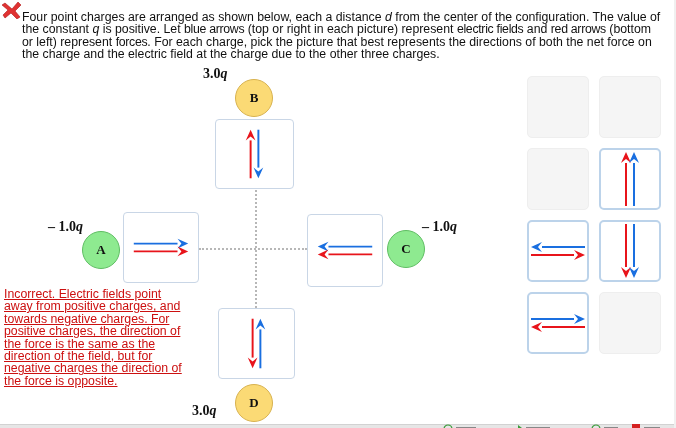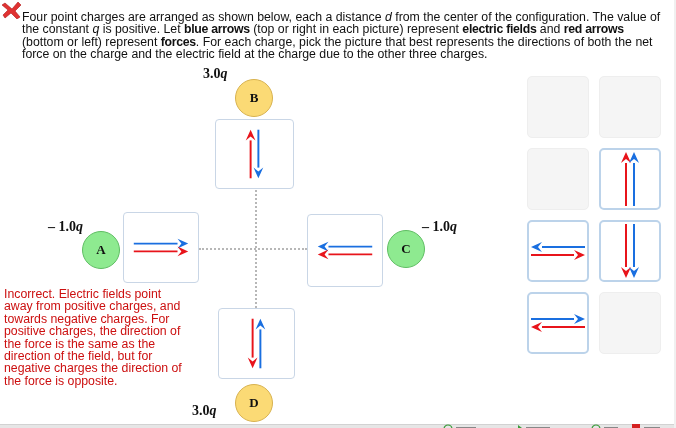--- a/index.html
+++ b/index.html
@@ -5,21 +5,21 @@
   * { box-sizing: border-box; margin: 0; padding: 0; }
   html, body { width: 676px; height: 428px; overflow: hidden; background: #ffffff; }
   body { position: relative; font-family: "Liberation Sans", sans-serif; color: #000; }
 
   .x-icon { position: absolute; left: 2px; top: 1px; width: 20px; height: 18px; }
 
   .prompt {
     position: absolute; left: 22px; top: 11px; width: 640px;
     font-size: 12.3px; line-height: 12.4px; color: #111;
   }
-  .prompt b { font-weight: bold; letter-spacing: -0.3px; }
+  .prompt b { font-weight: normal; letter-spacing: -0.3px; }
   .prompt i { font-style: italic; }
 
   .charge-label {
     position: absolute; font-family: Liberation Serif, serif;
     font-weight: bold; font-size: 14px; color: #111;
   }
   .charge-label i { font-style: italic; }
 
   .charge {
     position: absolute; width: 38px; height: 38px; border-radius: 50%;
@@ -33,21 +33,21 @@
     position: absolute; background: #fff;
     border: 1px solid #c9d6e6; border-radius: 4px;
   }
   .drop svg { position: absolute; left: 0; top: 0; width: 100%; height: 100%; }
 
   .dotline-v { position: absolute; left: 255px; width: 0; border-left: 2px dotted #b7b7b7; }
   .dotline-h { position: absolute; top: 248px; height: 0; border-top: 2px dotted #b7b7b7; }
 
   .feedback {
     position: absolute; left: 4px; top: 288px; width: 180px;
-    font-size: 12.3px; line-height: 12.4px; color: #cc1010;
+    font-size: 12.3px; line-height: 12.4px; color: #cc1010; text-decoration: underline;
   }
 
   .bank { position: absolute; }
   .tile {
     position: absolute; width: 62px; height: 62px; border-radius: 5px;
   }
   .tile.empty { background: #f5f5f5; border: 1px solid #eeeeee; }
   .tile.filled { background: #fff; border: 2px solid #bcd3ea; }
   .tile svg { position: absolute; left: 0; top: 0; width: 100%; height: 100%; }
 

